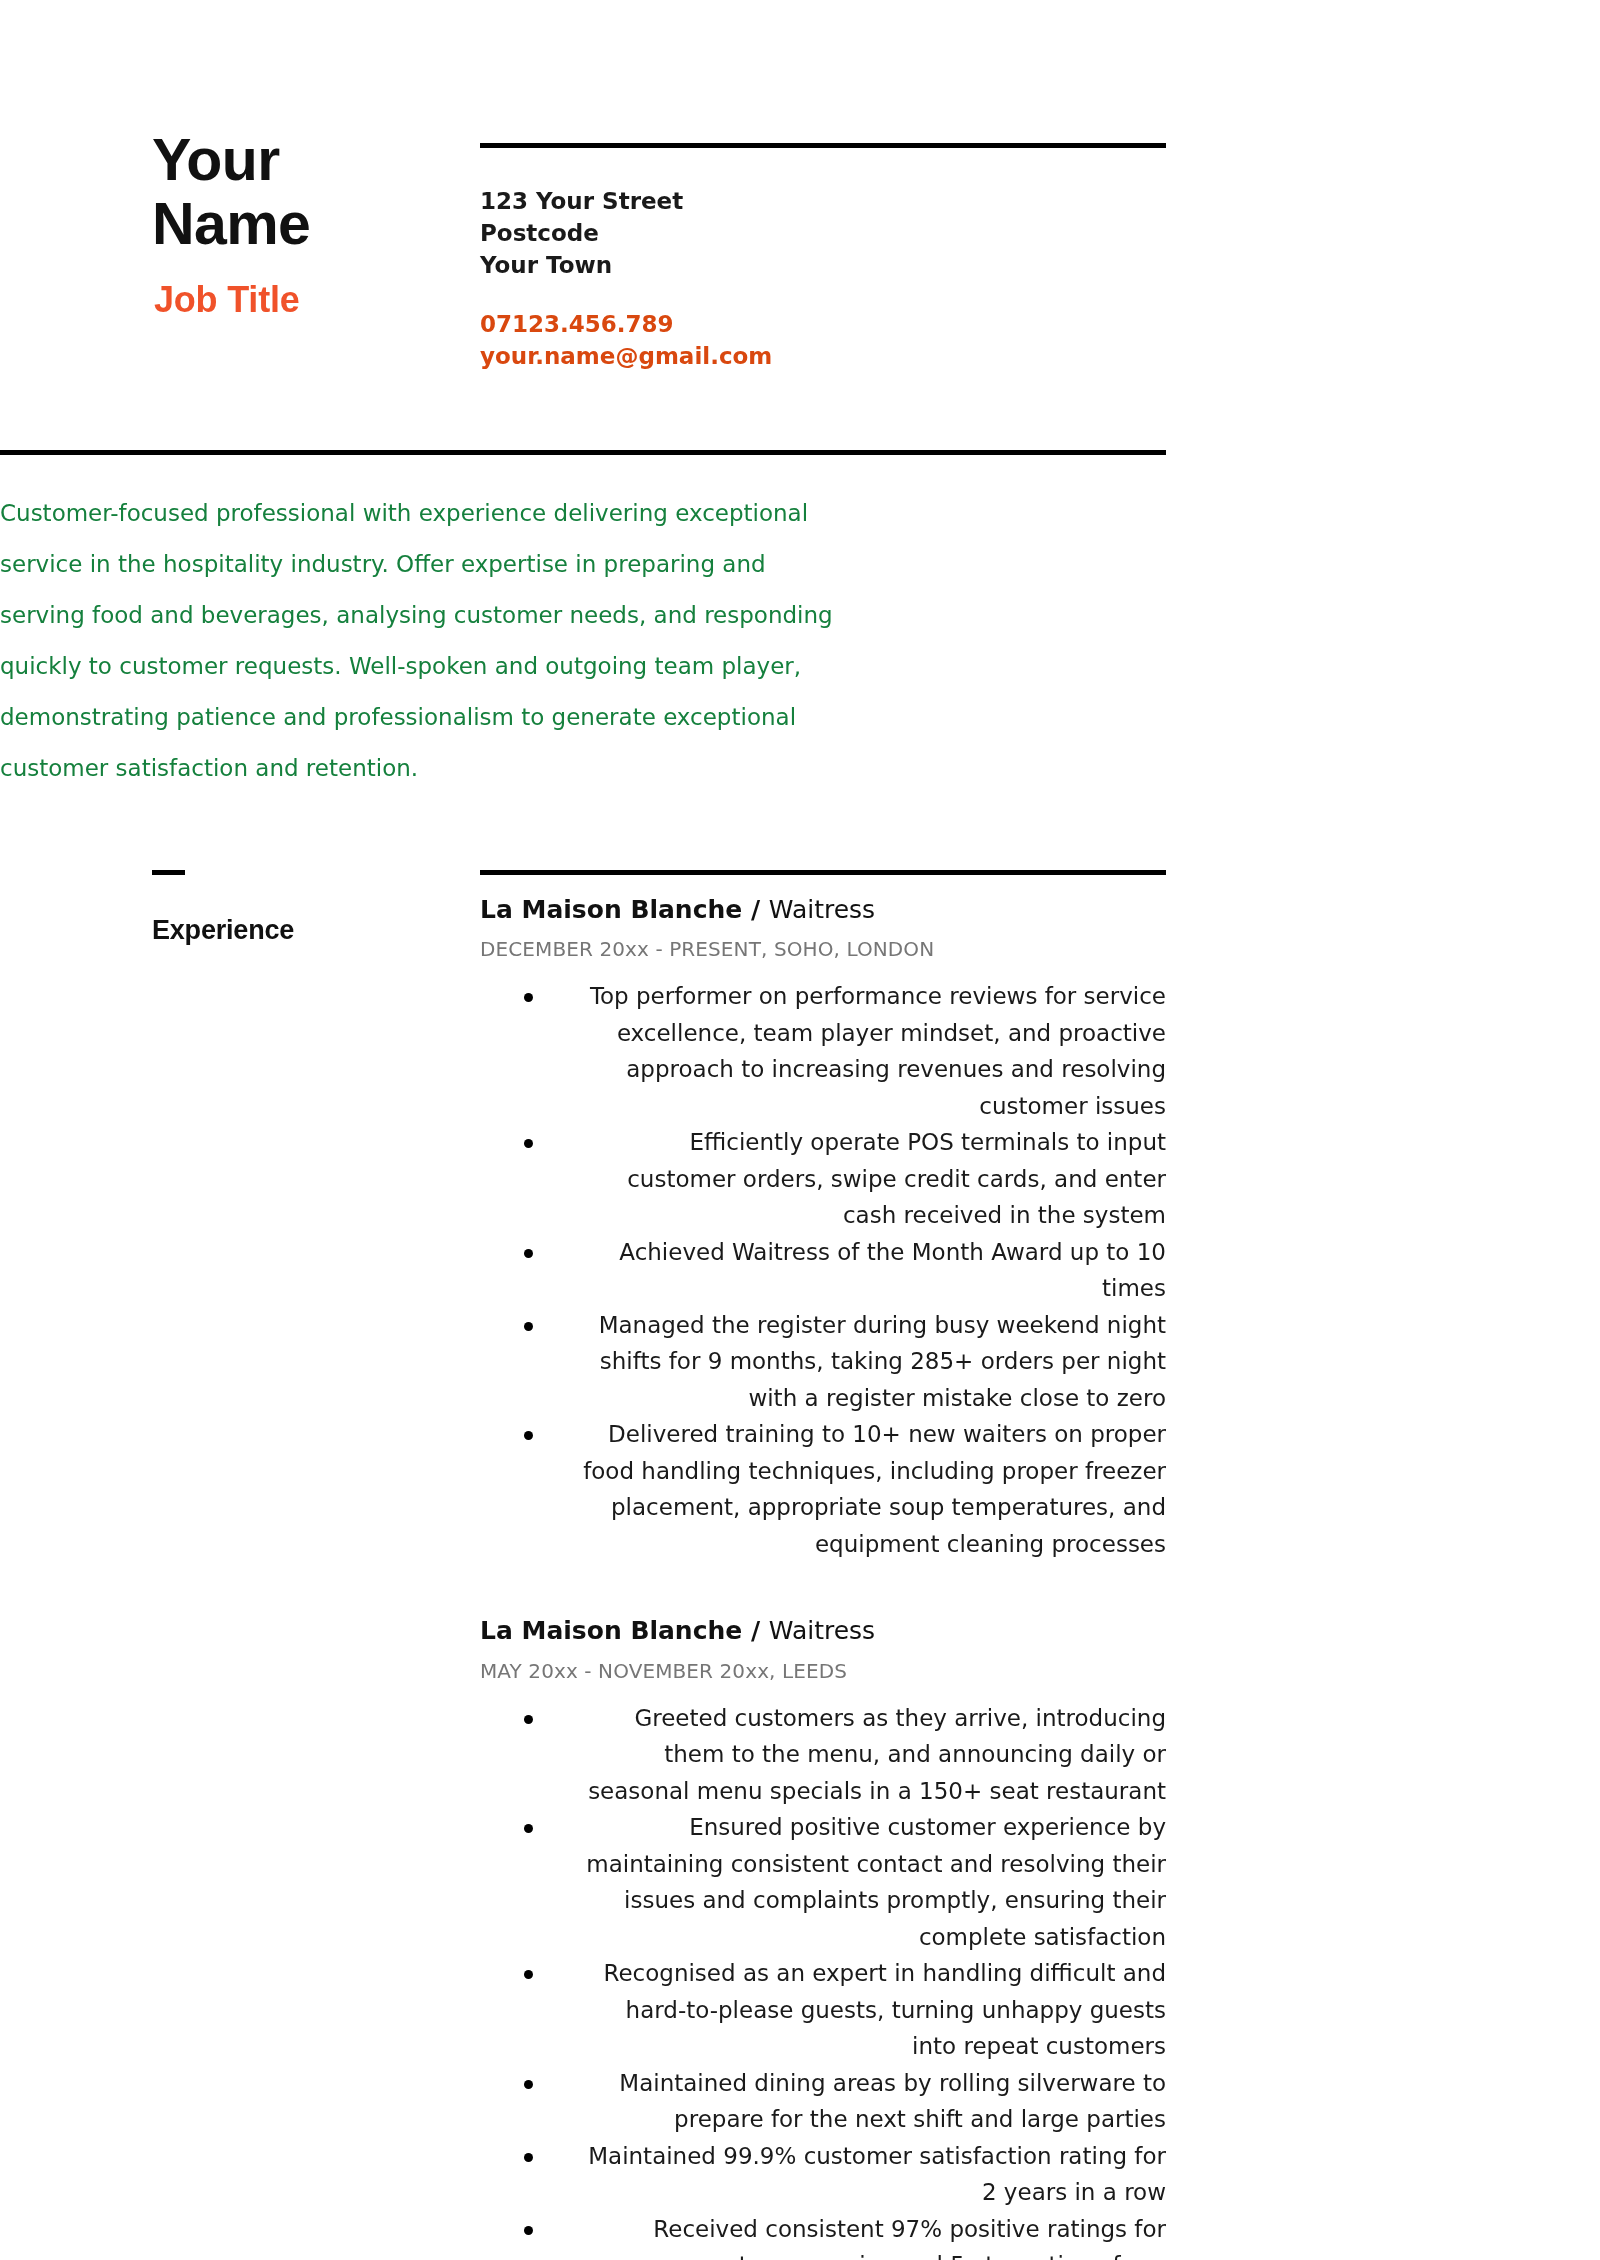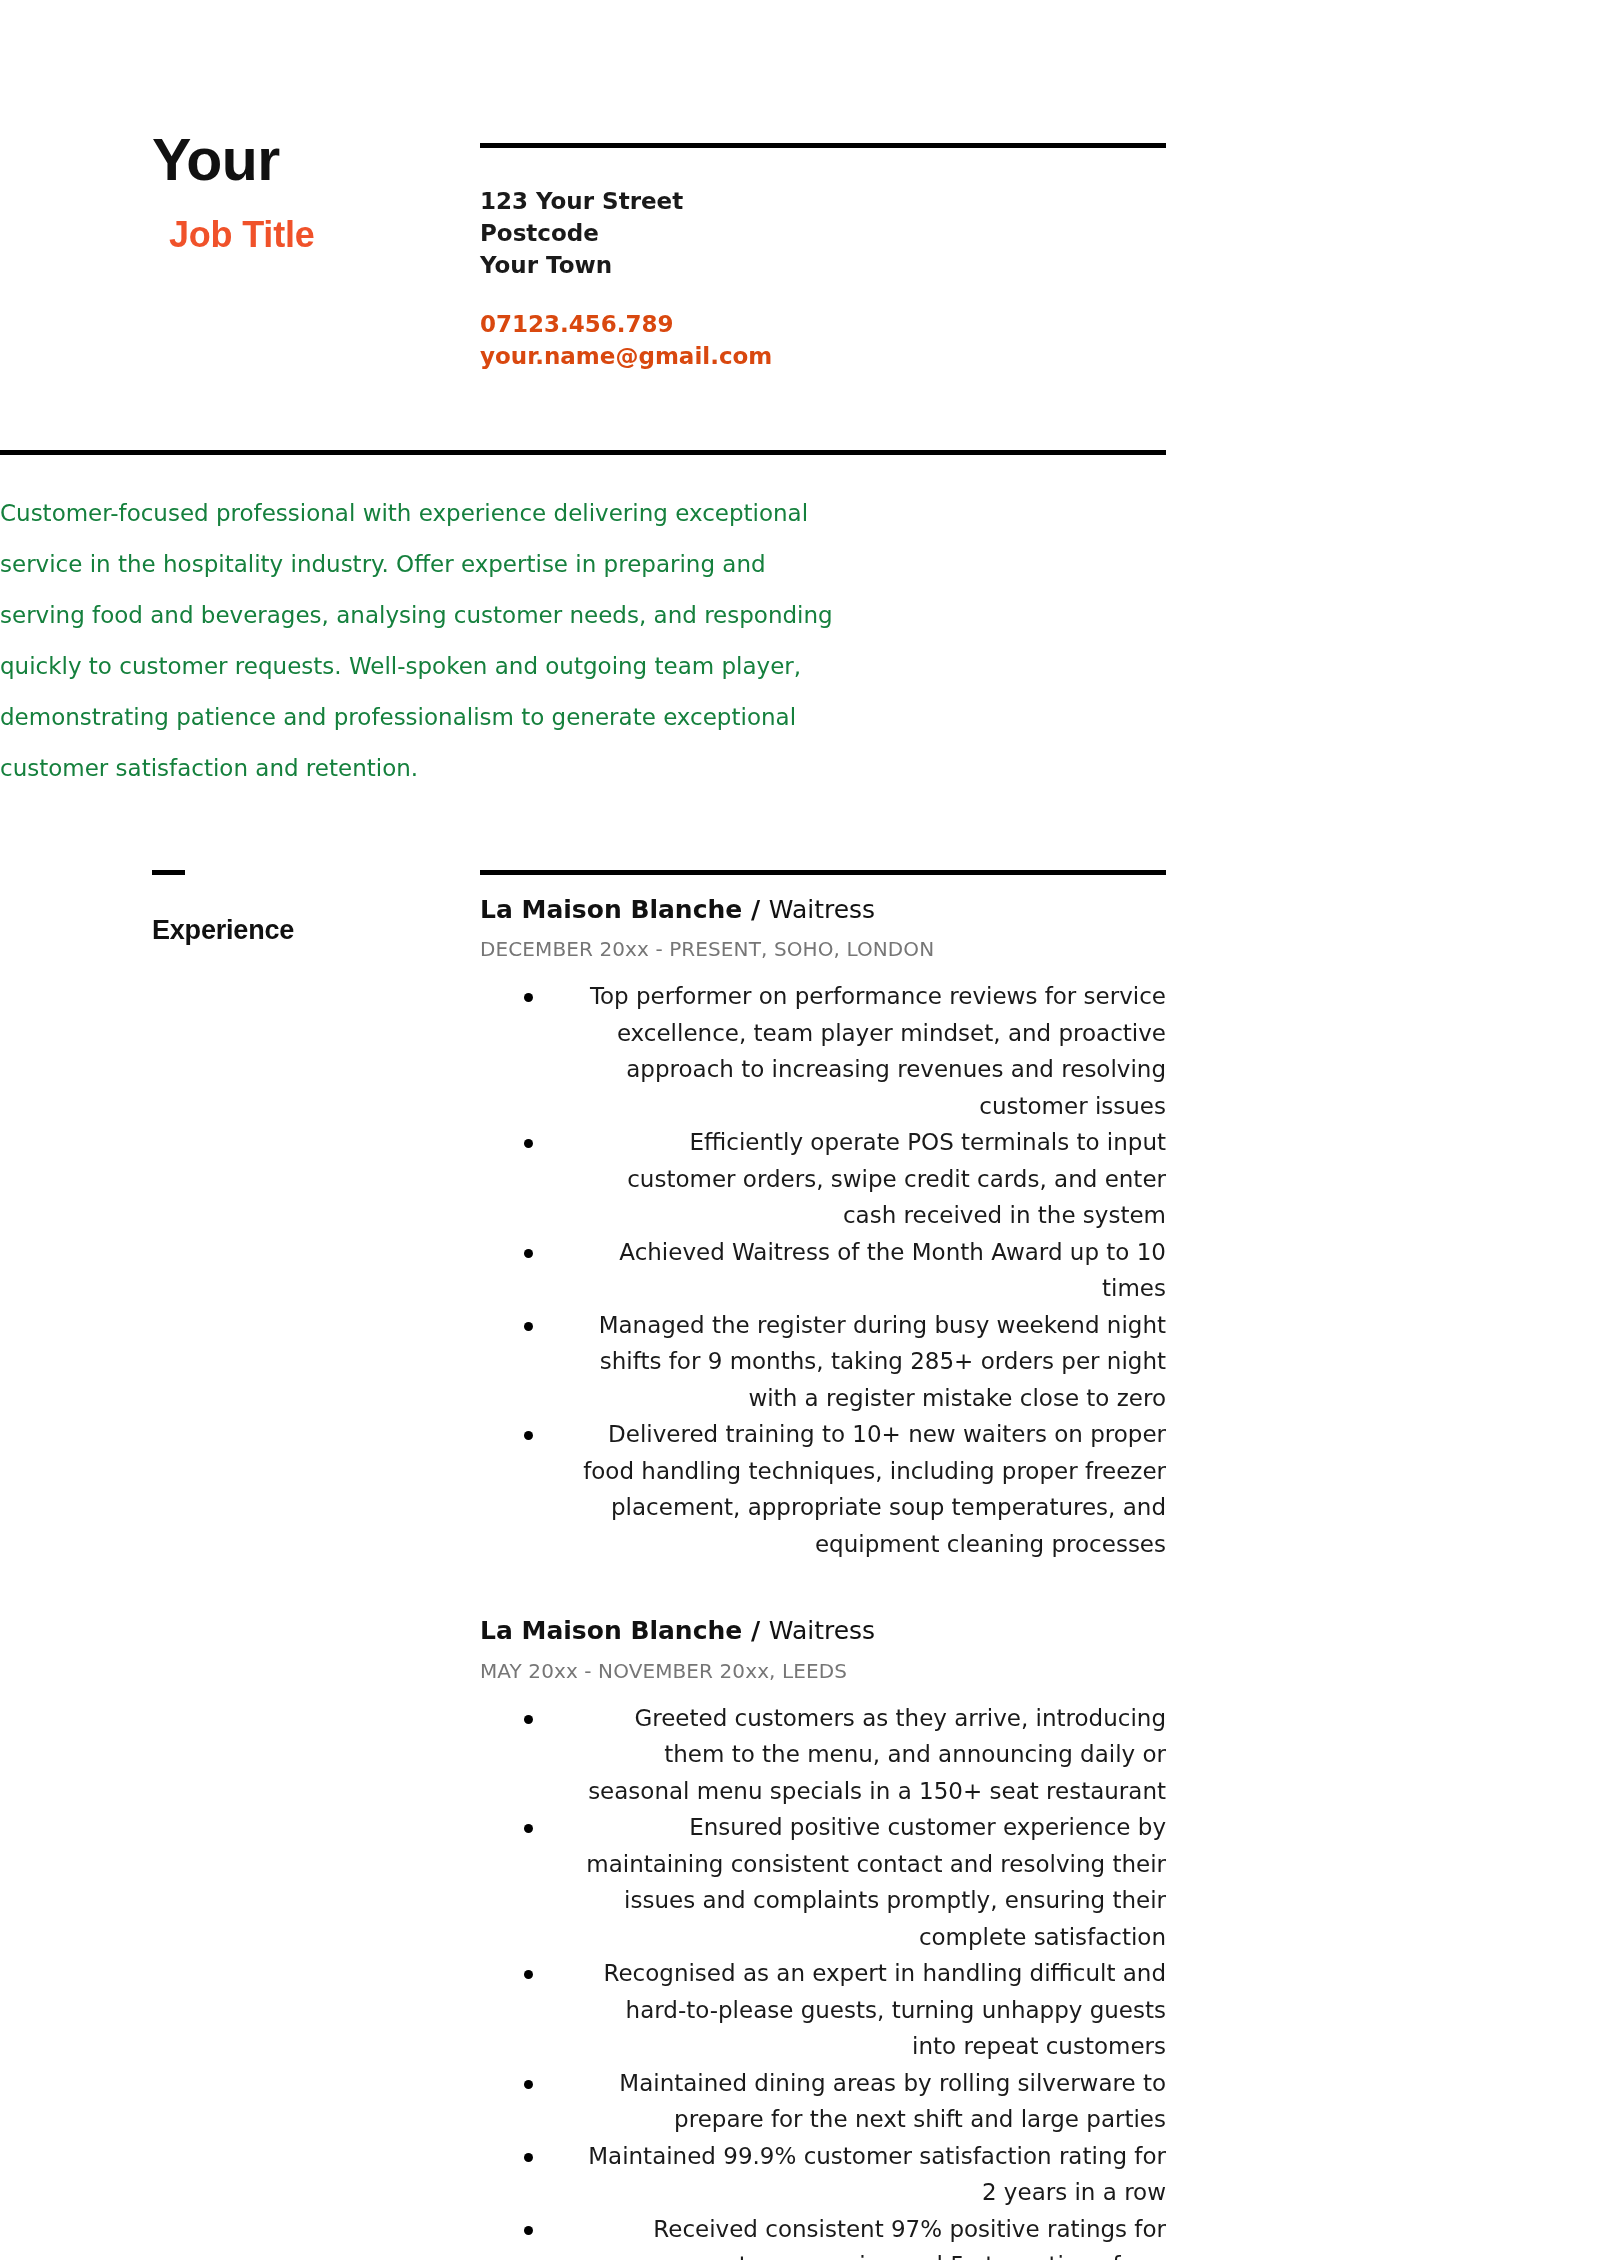--- a/index.html
+++ b/index.html
@@ -49,21 +49,21 @@
     font-weight: 700;
     letter-spacing: -0.6px;
     color: #111111;
     margin: 0;
   }
   .job-title {
     font-size: 36px;
     line-height: 1.2;
     font-weight: 700;
     letter-spacing: -0.2px;
-    margin: 21px 0 0 17px;
+    margin: 21px 0 0 2px;
   }
 
   .rule {
     height: 5px;
     background: #000000;
     width: 100%;
   }
   .header .col-right {
     padding-top: 15px;
   }
@@ -170,20 +170,21 @@
   .spacer-exp { height: 76px; }
 </style>
 </head>
 <body>
 
 <div class="page">
 
   <div class="row header">
     <div class="col-left">
       <div class="name">Your</div>
+      <div class="name">Name</div>
       <div class="job-title" style="color: rgb(240, 82, 42);">Job Title</div>
     </div>
     <div class="col-right">
       <div class="rule" style="background: rgb(0, 0, 0);"></div>
       <div class="contact-block">
         <div class="contact-line">123 Your Street</div>
         <div class="contact-line">Postcode</div>
         <div class="contact-line">Your Town</div>
         <div class="contact-gap"></div>
         <div class="contact-line accent" style="color: rgb(217, 72, 15);">07123.456.789</div>

